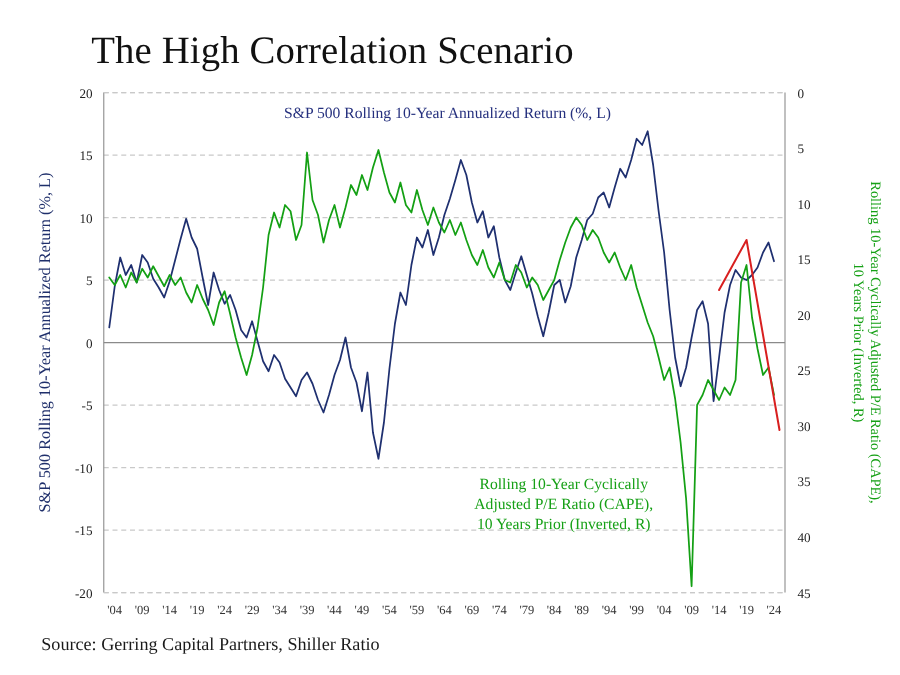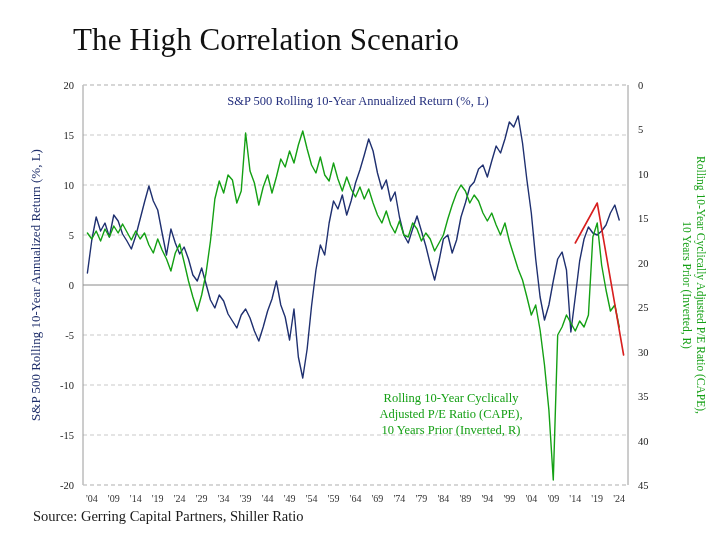--- a/index.html
+++ b/index.html
@@ -13,21 +13,21 @@
     position:absolute;left:41px;top:22px;
     font-size:31px;color:#111111;letter-spacing:0.1px;
     font-family:"Liberation Serif", serif;
     margin-left:32px;
   }
   .source{
     position:absolute;left:33px;top:508px;
     font-size:14.5px;color:#1a1a1a;
     font-family:"Liberation Serif", serif;
   }
-  .chart-wrap{position:absolute;left:0;top:12px;width:720px;height:500px;}
+  .chart-wrap{position:absolute;left:0;top:1px;width:720px;height:500px;}
   svg{display:block;}
   .axis-num{font-family:"Liberation Serif", serif;font-size:10.5px;fill:#222;}
   .xtick{font-family:"Liberation Serif", serif;font-size:10px;fill:#333;}
   .axis-title-left{font-family:"Liberation Serif", serif;font-size:13px;fill:#1f2f6b;}
   .axis-title-right{font-family:"Liberation Serif", serif;font-size:11.5px;fill:#15a015;}
   .legend-blue{font-family:"Liberation Serif", serif;font-size:12.5px;fill:#25307e;}
   .legend-green{font-family:"Liberation Serif", serif;font-size:12.5px;fill:#16a016;}
   .grid{stroke:#c9c9c9;stroke-width:1;stroke-dasharray:4 3;}
   .frame{stroke:#9a9a9a;stroke-width:1;fill:none;}
   .zeroline{stroke:#8a8a8a;stroke-width:1;}

